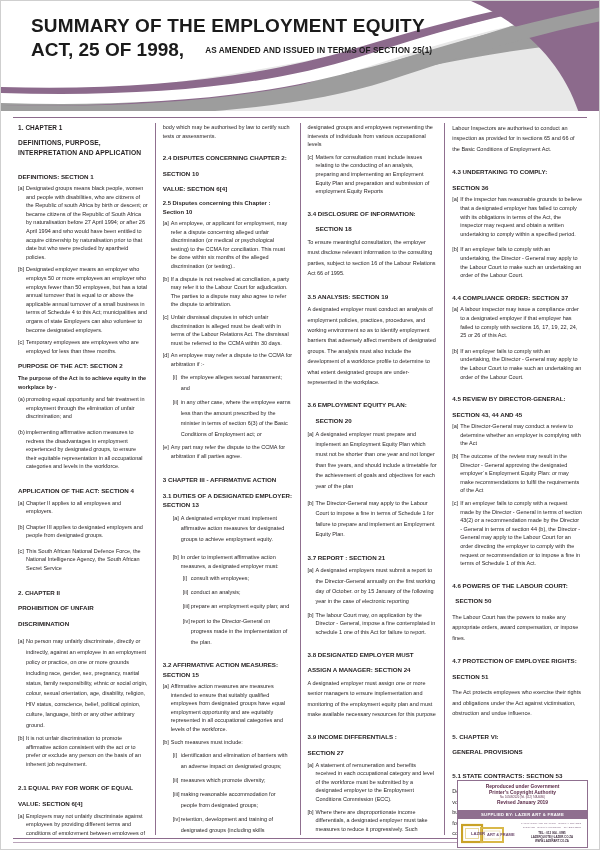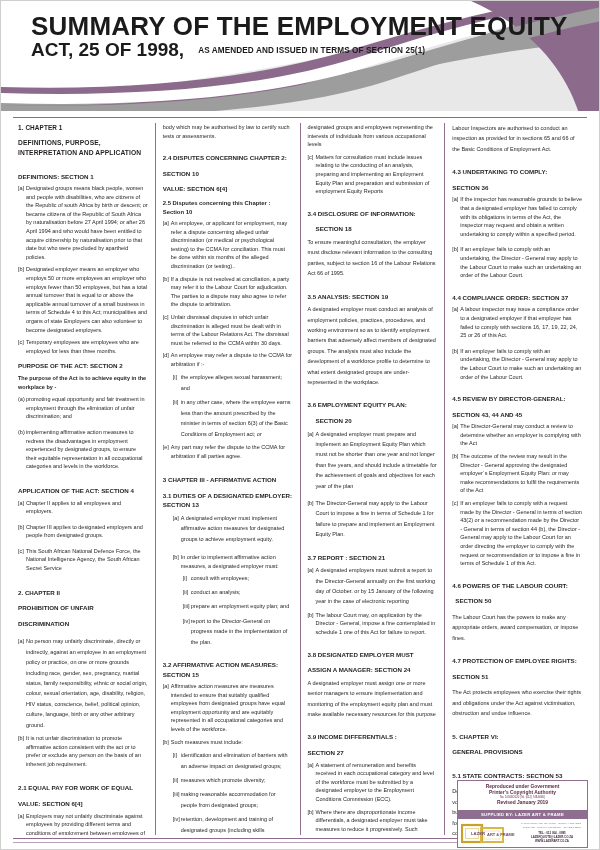--- a/index.html
+++ b/index.html
@@ -26,42 +26,42 @@
     overflow:hidden;
     background:#ffffff;
   }
   .banner svg{position:absolute;top:0;left:0;}
   .banner-title{
     position:absolute;
     left:30px;top:14px;
     z-index:5;
   }
   .title-line1{
-    font-size:26px;
+    font-size:19px;
     font-weight:bold;
     letter-spacing:0.2px;
     color:#1b1b1b;
     line-height:22px;
     white-space:nowrap;
   }
   .title-line2{
     font-size:19px;
     font-weight:bold;
     color:#1b1b1b;
     line-height:22px;
     margin-top:2px;
     white-space:nowrap;
   }
   .title-sub{
     font-size:8.2px;
     font-weight:bold;
     letter-spacing:0.1px;
     color:#1b1b1b;
     vertical-align:3px;
-    margin-left:14px;
+    margin-left:21px;
   }
 
   
   .content{
     position:relative;
     padding:4px 10px 0 10px;
     box-sizing:border-box;
     height:736px;
   }
   .rule-top{

